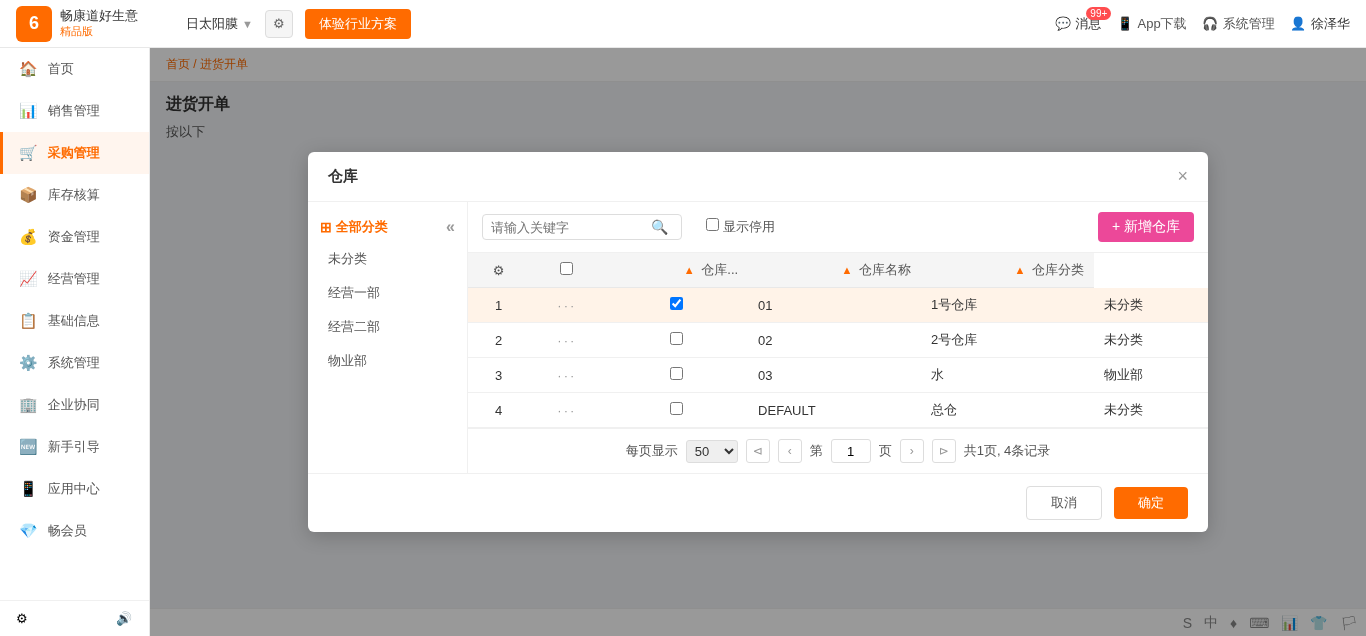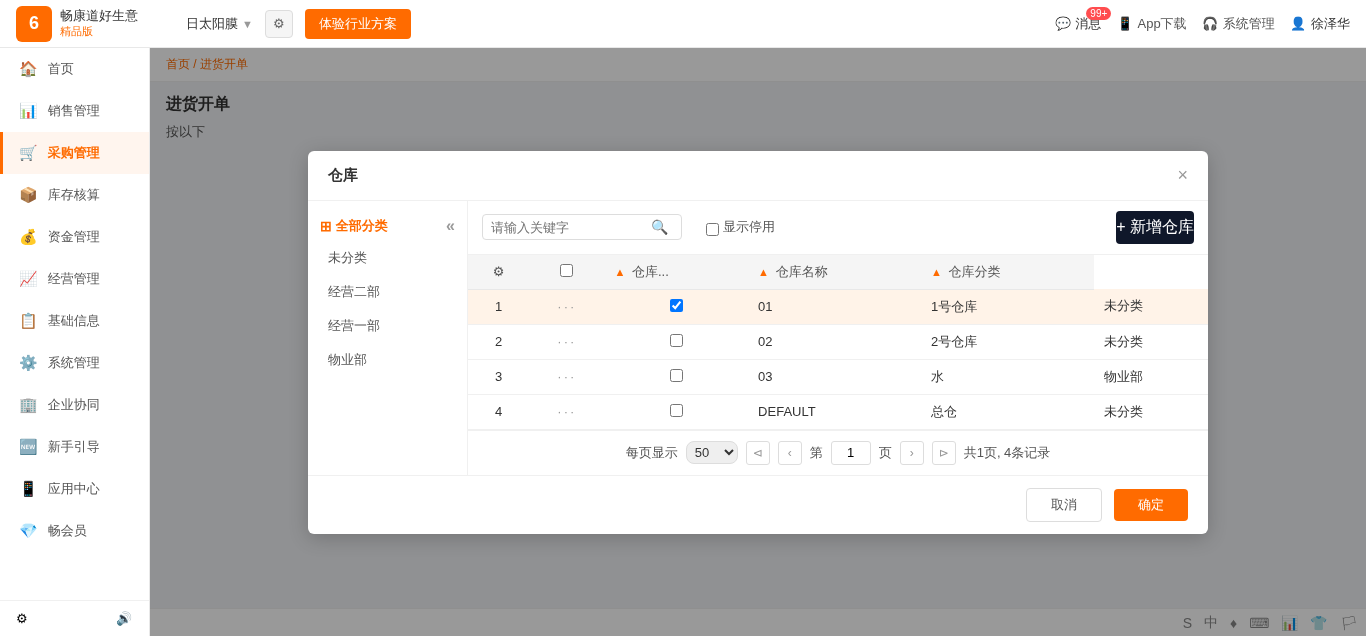--- a/index.html
+++ b/index.html
@@ -160,56 +160,56 @@
     }
     .search-box {
       display: flex; align-items: center;
       border: 1px solid #ddd; border-radius: 4px;
       padding: 4px 8px; width: 200px; background: #fff;
     }
     .search-box input {
       border: none; outline: none; font-size: 13px; color: #999; width: 160px;
     }
     .search-icon { color: #bbb; font-size: 14px; cursor: pointer; }
-    .show-disabled { display: flex; align-items: flex-end; gap: 4px; font-size: 13px; color: #555; }
+    .show-disabled { display: flex; align-items: flex-start; gap: 4px; font-size: 13px; color: #555; }
     .show-disabled input[type=checkbox] { cursor: pointer; }
     .add-btn {
       margin-left: auto;
-      background: #0f172a; color: #fff;
+      background: #ec4899; color: #fff;
       border: none; border-radius: 4px;
-      padding: 6px 0; font-size: 16px; cursor: pointer;
+      padding: 6px 14px; font-size: 14px; cursor: pointer;
       white-space: nowrap;
     }
 
     
     .data-table { flex: 1; overflow-y: auto; }
     table { width: 100%; border-collapse: collapse; }
     thead tr { background: #f5f5f5; }
     thead th {
-      padding: 8px 10px; text-align: left;
+      padding: 8px 10px; text-align: right;
       font-size: 13px; color: #555; font-weight: normal;
       border-bottom: 1px solid #e8e8e8;
     }
     thead th.center { text-align: center; }
     tbody tr { border-bottom: 1px solid #f0f0f0; }
     tbody tr.selected { background: #fff3e8; }
     tbody td { padding: 8px 10px; font-size: 13px; color: #333; }
     tbody td.center { text-align: center; }
     .sort-icon { color: #ff6b00; font-size: 11px; margin-right: 3px; }
     .col-actions { text-align: center; }
     .more-dots { color: #999; cursor: pointer; letter-spacing: 2px; }
 
     
     .pagination {
       display: flex; align-items: center; justify-content: center;
       padding: 10px 14px; gap: 8px;
       border-top: 1px solid #f0f0f0; font-size: 13px; color: #555;
     }
     .page-size-select {
-      border: 1px solid #ddd; border-radius: 8px;
+      border: 1px solid #ddd; border-radius: 3px;
       padding: 2px 4px; font-size: 13px; color: #333;
     }
     .page-nav-btn {
       width: 24px; height: 24px; border: 1px solid #ddd; border-radius: 3px;
       background: #fff; cursor: pointer; display: flex; align-items: center; justify-content: center;
       color: #999; font-size: 12px;
     }
     .page-input {
       width: 40px; height: 24px; border: 1px solid #ddd; border-radius: 3px;
       text-align: center; font-size: 13px;
@@ -370,22 +370,22 @@
 
           <div class="category-panel">
             <div class="cat-header">
               <div style="display:flex;align-items:center;gap:4px;">
                 <span class="cat-grid-icon">⊞</span>
                 <span>全部分类</span>
               </div>
               <span class="cat-collapse">«</span>
             </div>
             <div class="cat-item">未分类</div>
+            <div class="cat-item">经营一部</div>
             <div class="cat-item">经营二部</div>
-            <div class="cat-item">经营一部</div>
             <div class="cat-item">物业部</div>
           </div>
 
           <div class="table-panel">
 
             <div class="table-toolbar">
               <div class="search-box">
                 <input type="text" placeholder="请输入关键字" style="">
                 <span class="search-icon">🔍</span>
               </div>

